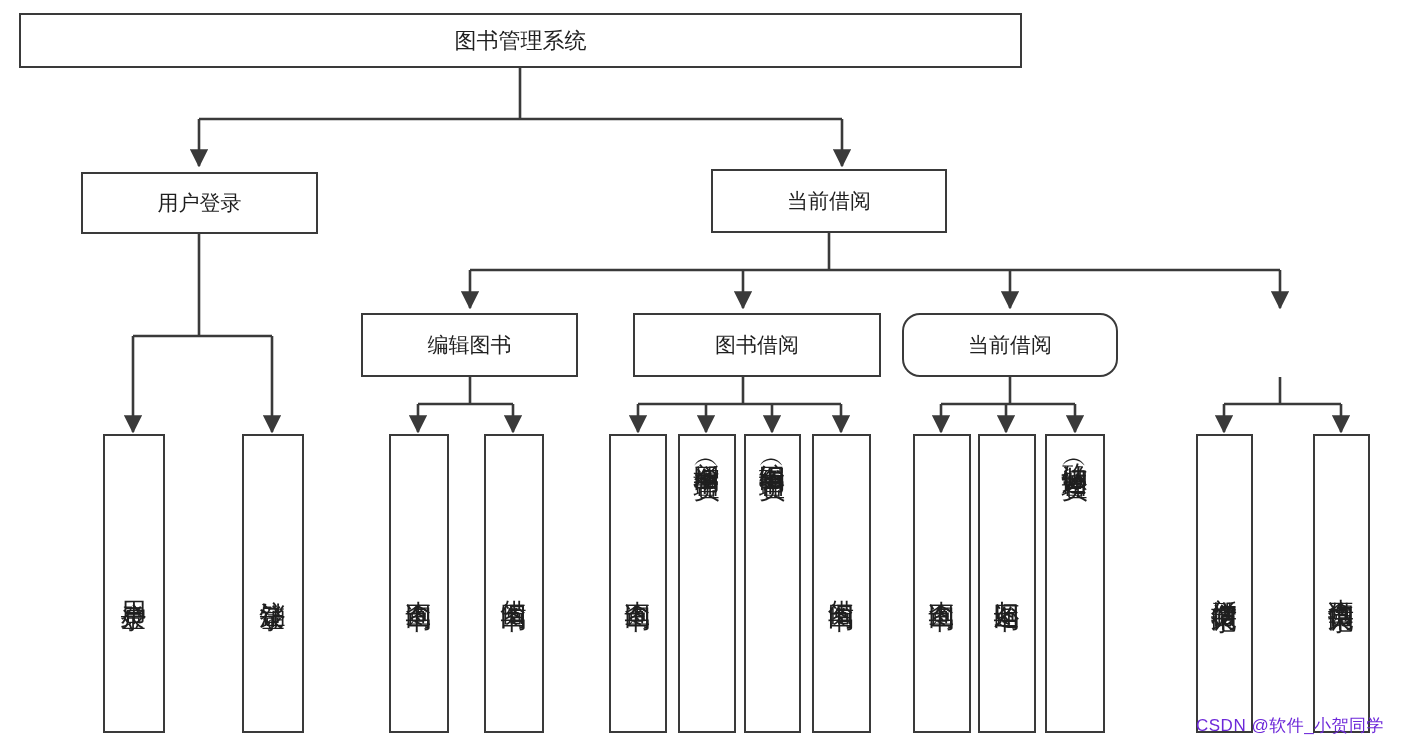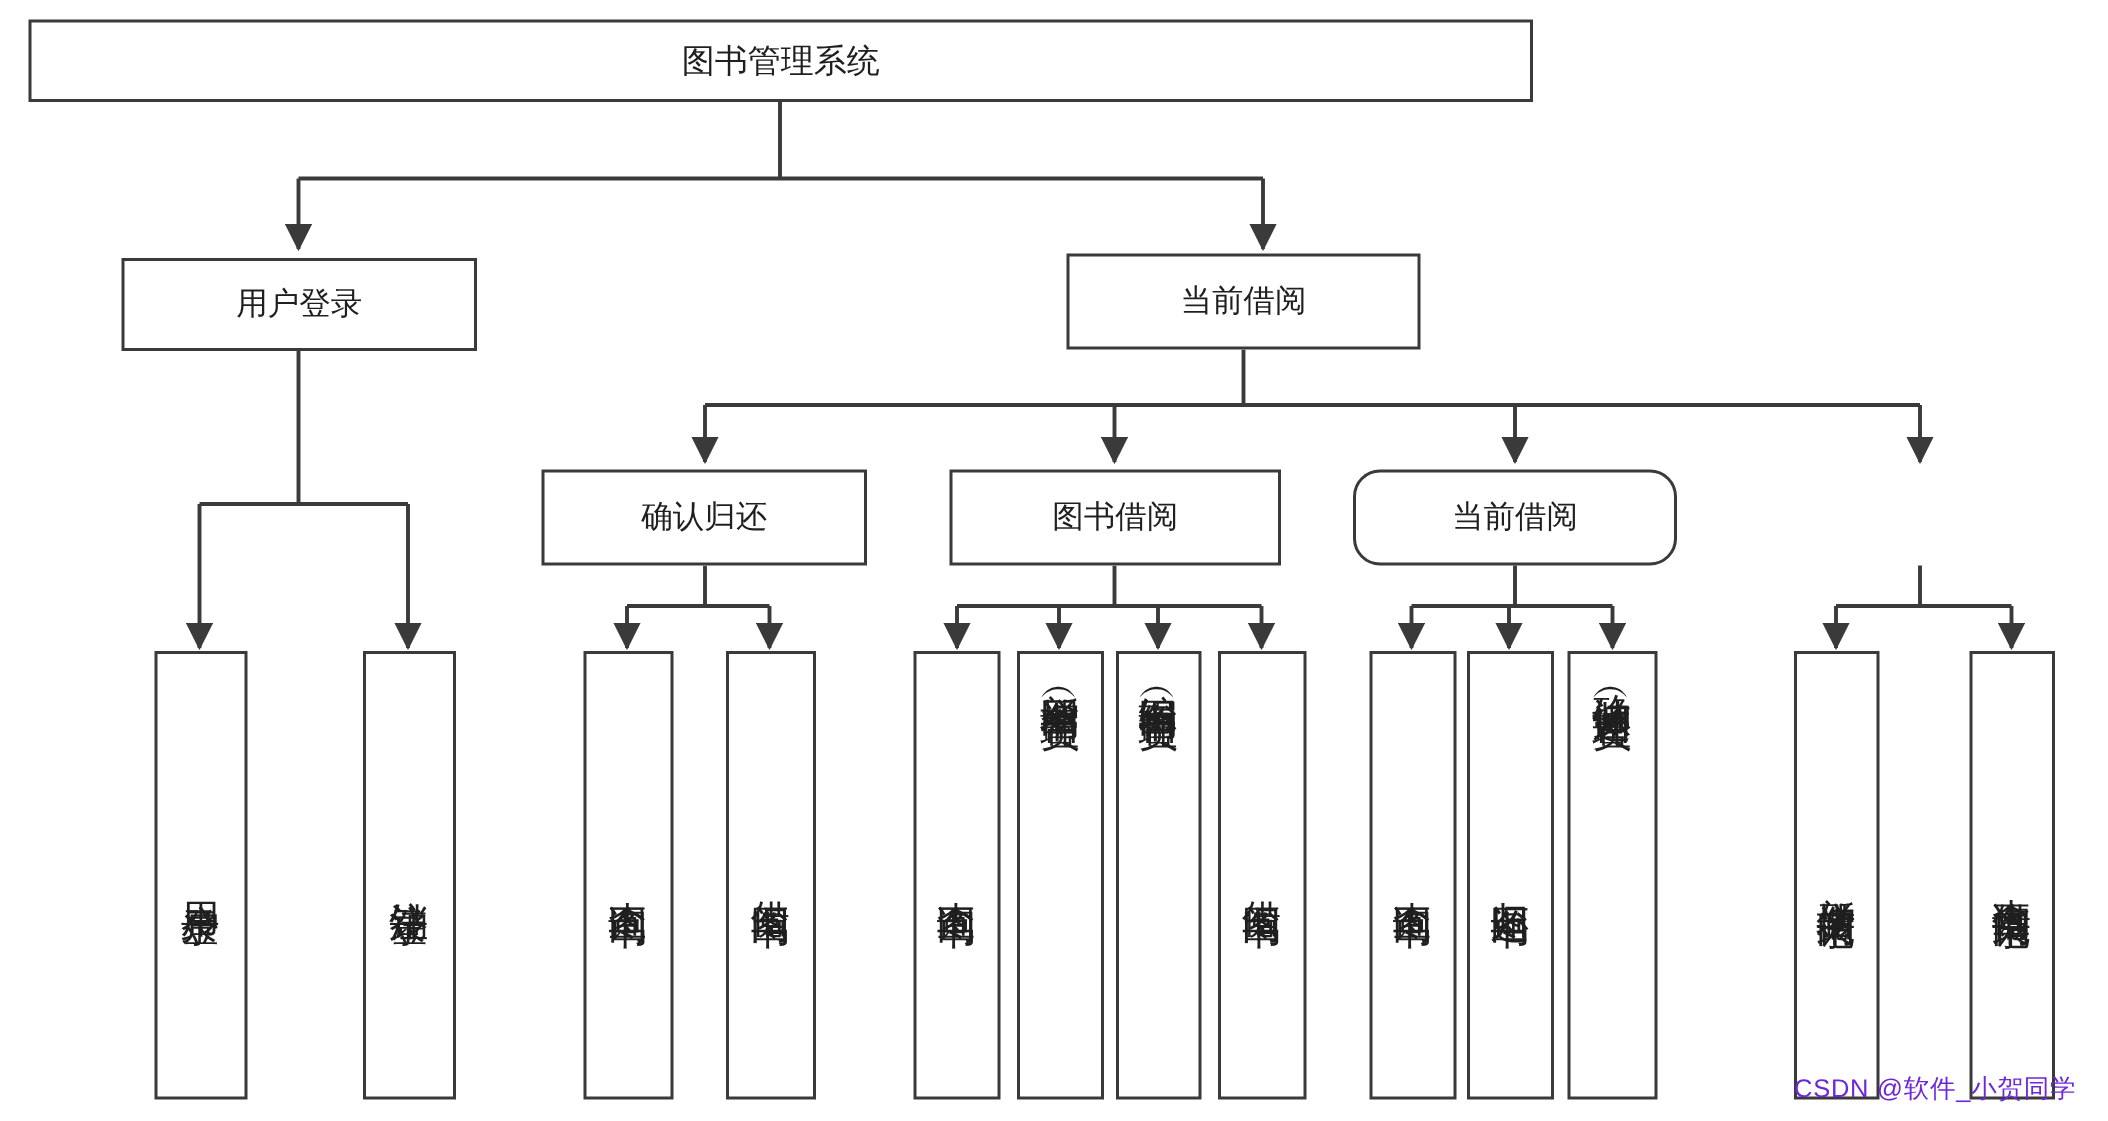--- a/index.html
+++ b/index.html
@@ -93,23 +93,23 @@
   </div>
 
   <div class="node h" style="left:81px;top:172px;width:237px;height:62px;">
     <span class="label">用户登录</span>
   </div>
   <div class="node h" style="left:711px;top:169px;width:236px;height:64px;">
     <span class="label">当前借阅</span>
   </div>
 
   <div class="node h" style="left:361px;top:313px;width:217px;height:64px;">
-    <span class="label">确认归还</span>
+    <span class="label">编辑图书</span>
   </div>
-  <div class="node h" style="left:633px;top:313px;width:221px;height:64px;">
+  <div class="node h" style="left:633px;top:313px;width:248px;height:64px;">
     <span class="label">图书借阅</span>
   </div>
   <div class="node h" style="left:902px;top:313px;width:216px;height:64px;border-radius:18px;">
     <span class="label">当前借阅</span>
   </div>
 
   <div class="node v" style="left:103px;top:434px;width:62px;height:299px;">
     <span class="label">用户登录</span>
   </div>
   <div class="node v" style="left:242px;top:434px;width:62px;height:299px;">

